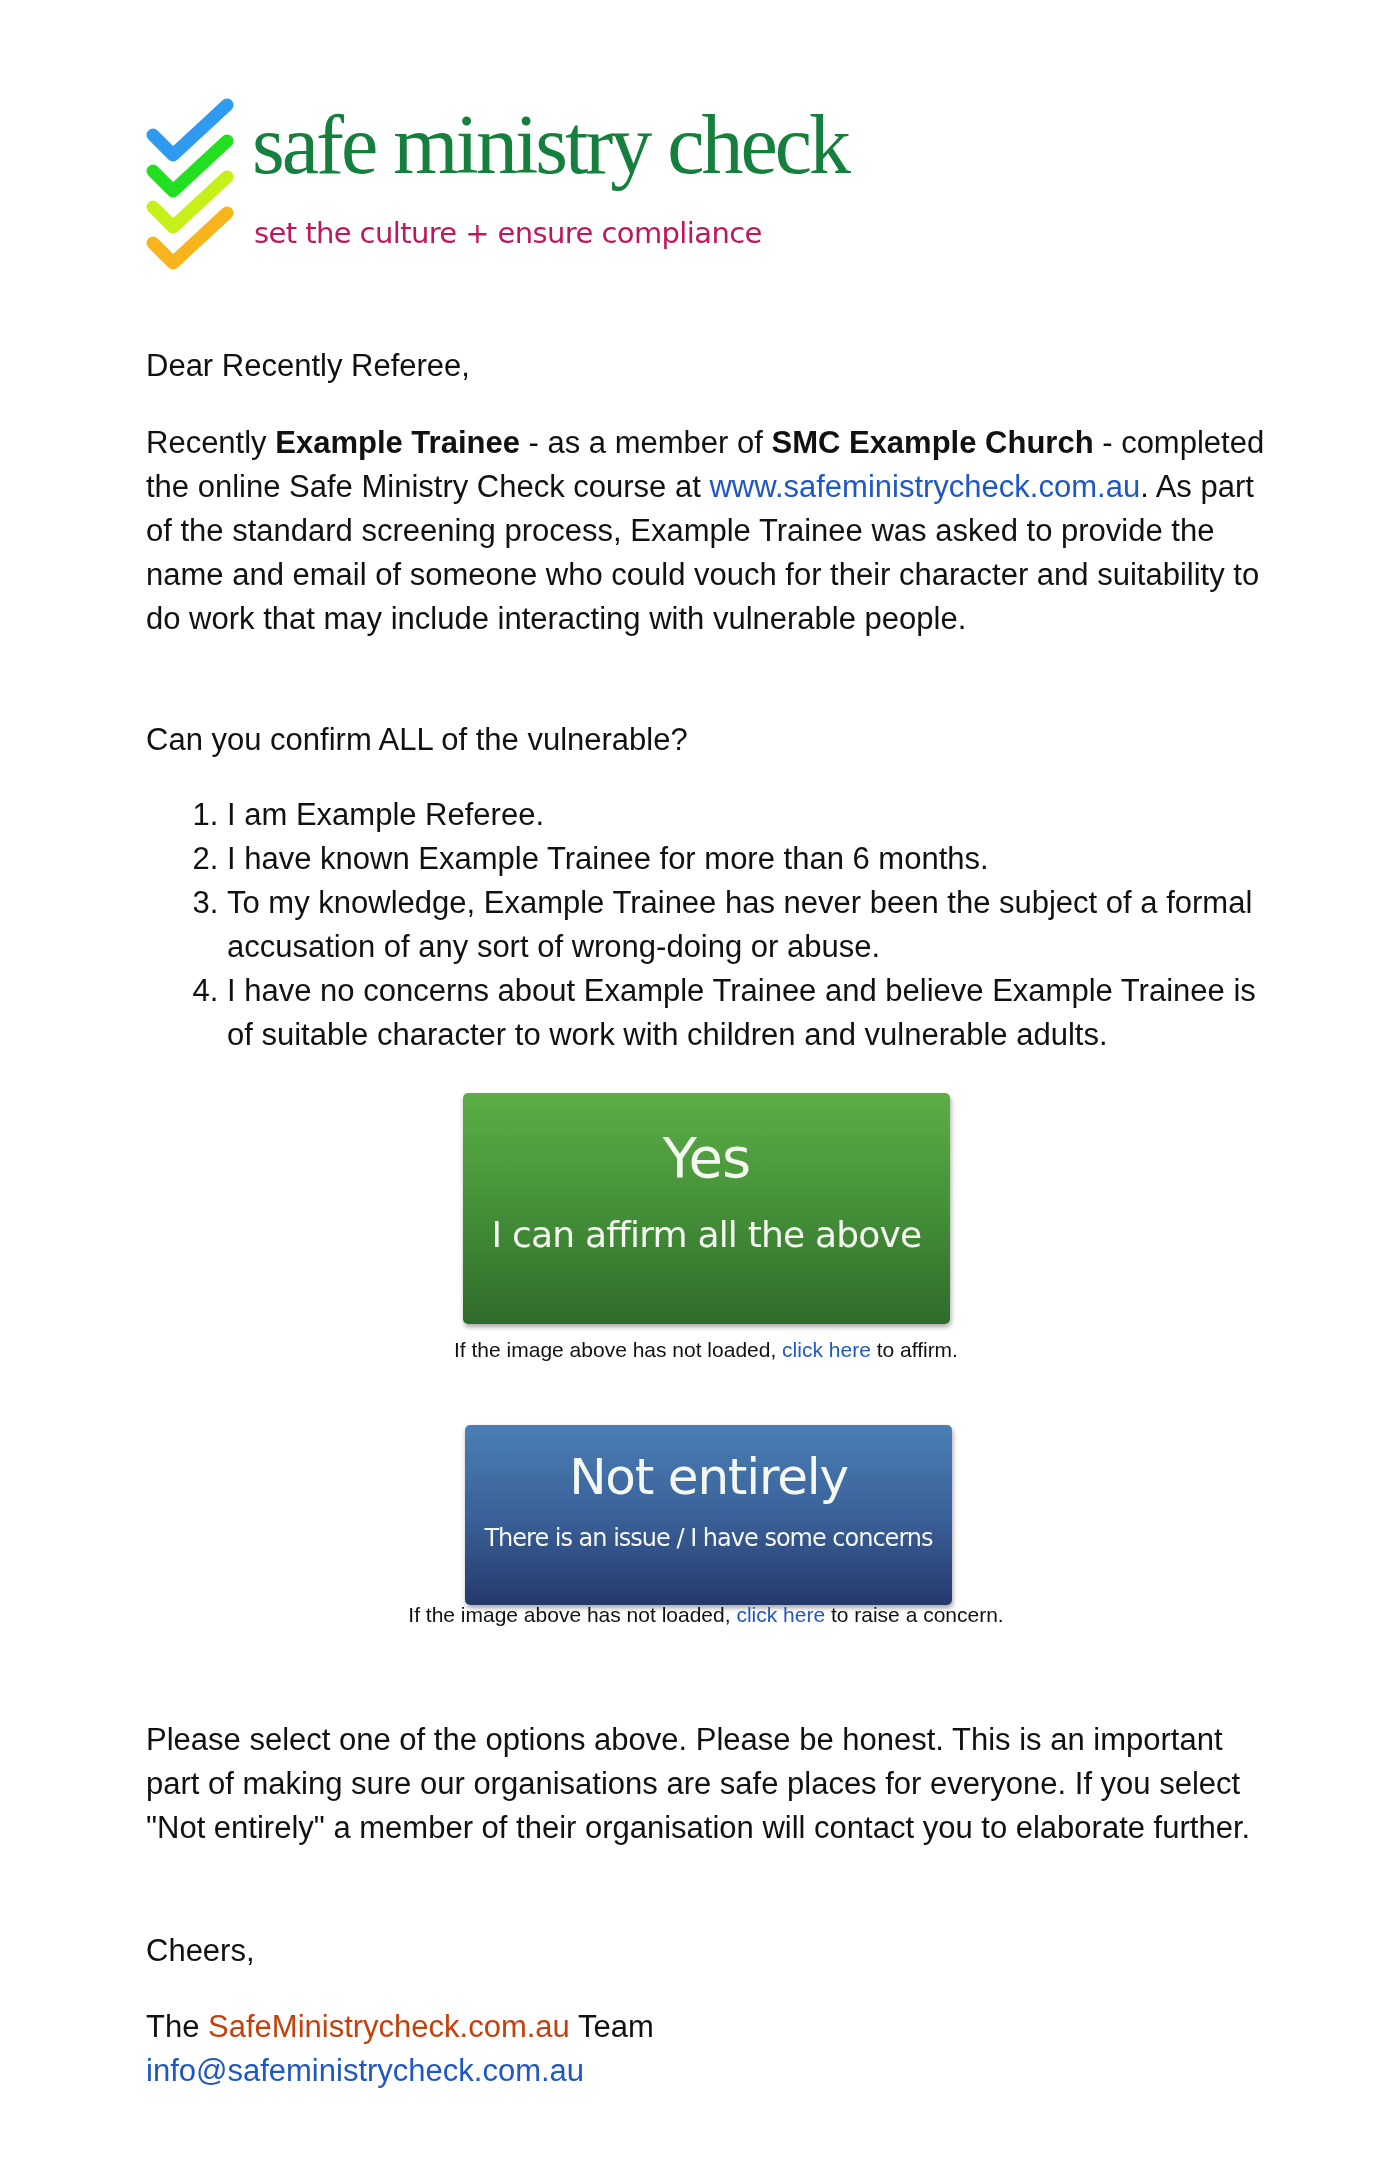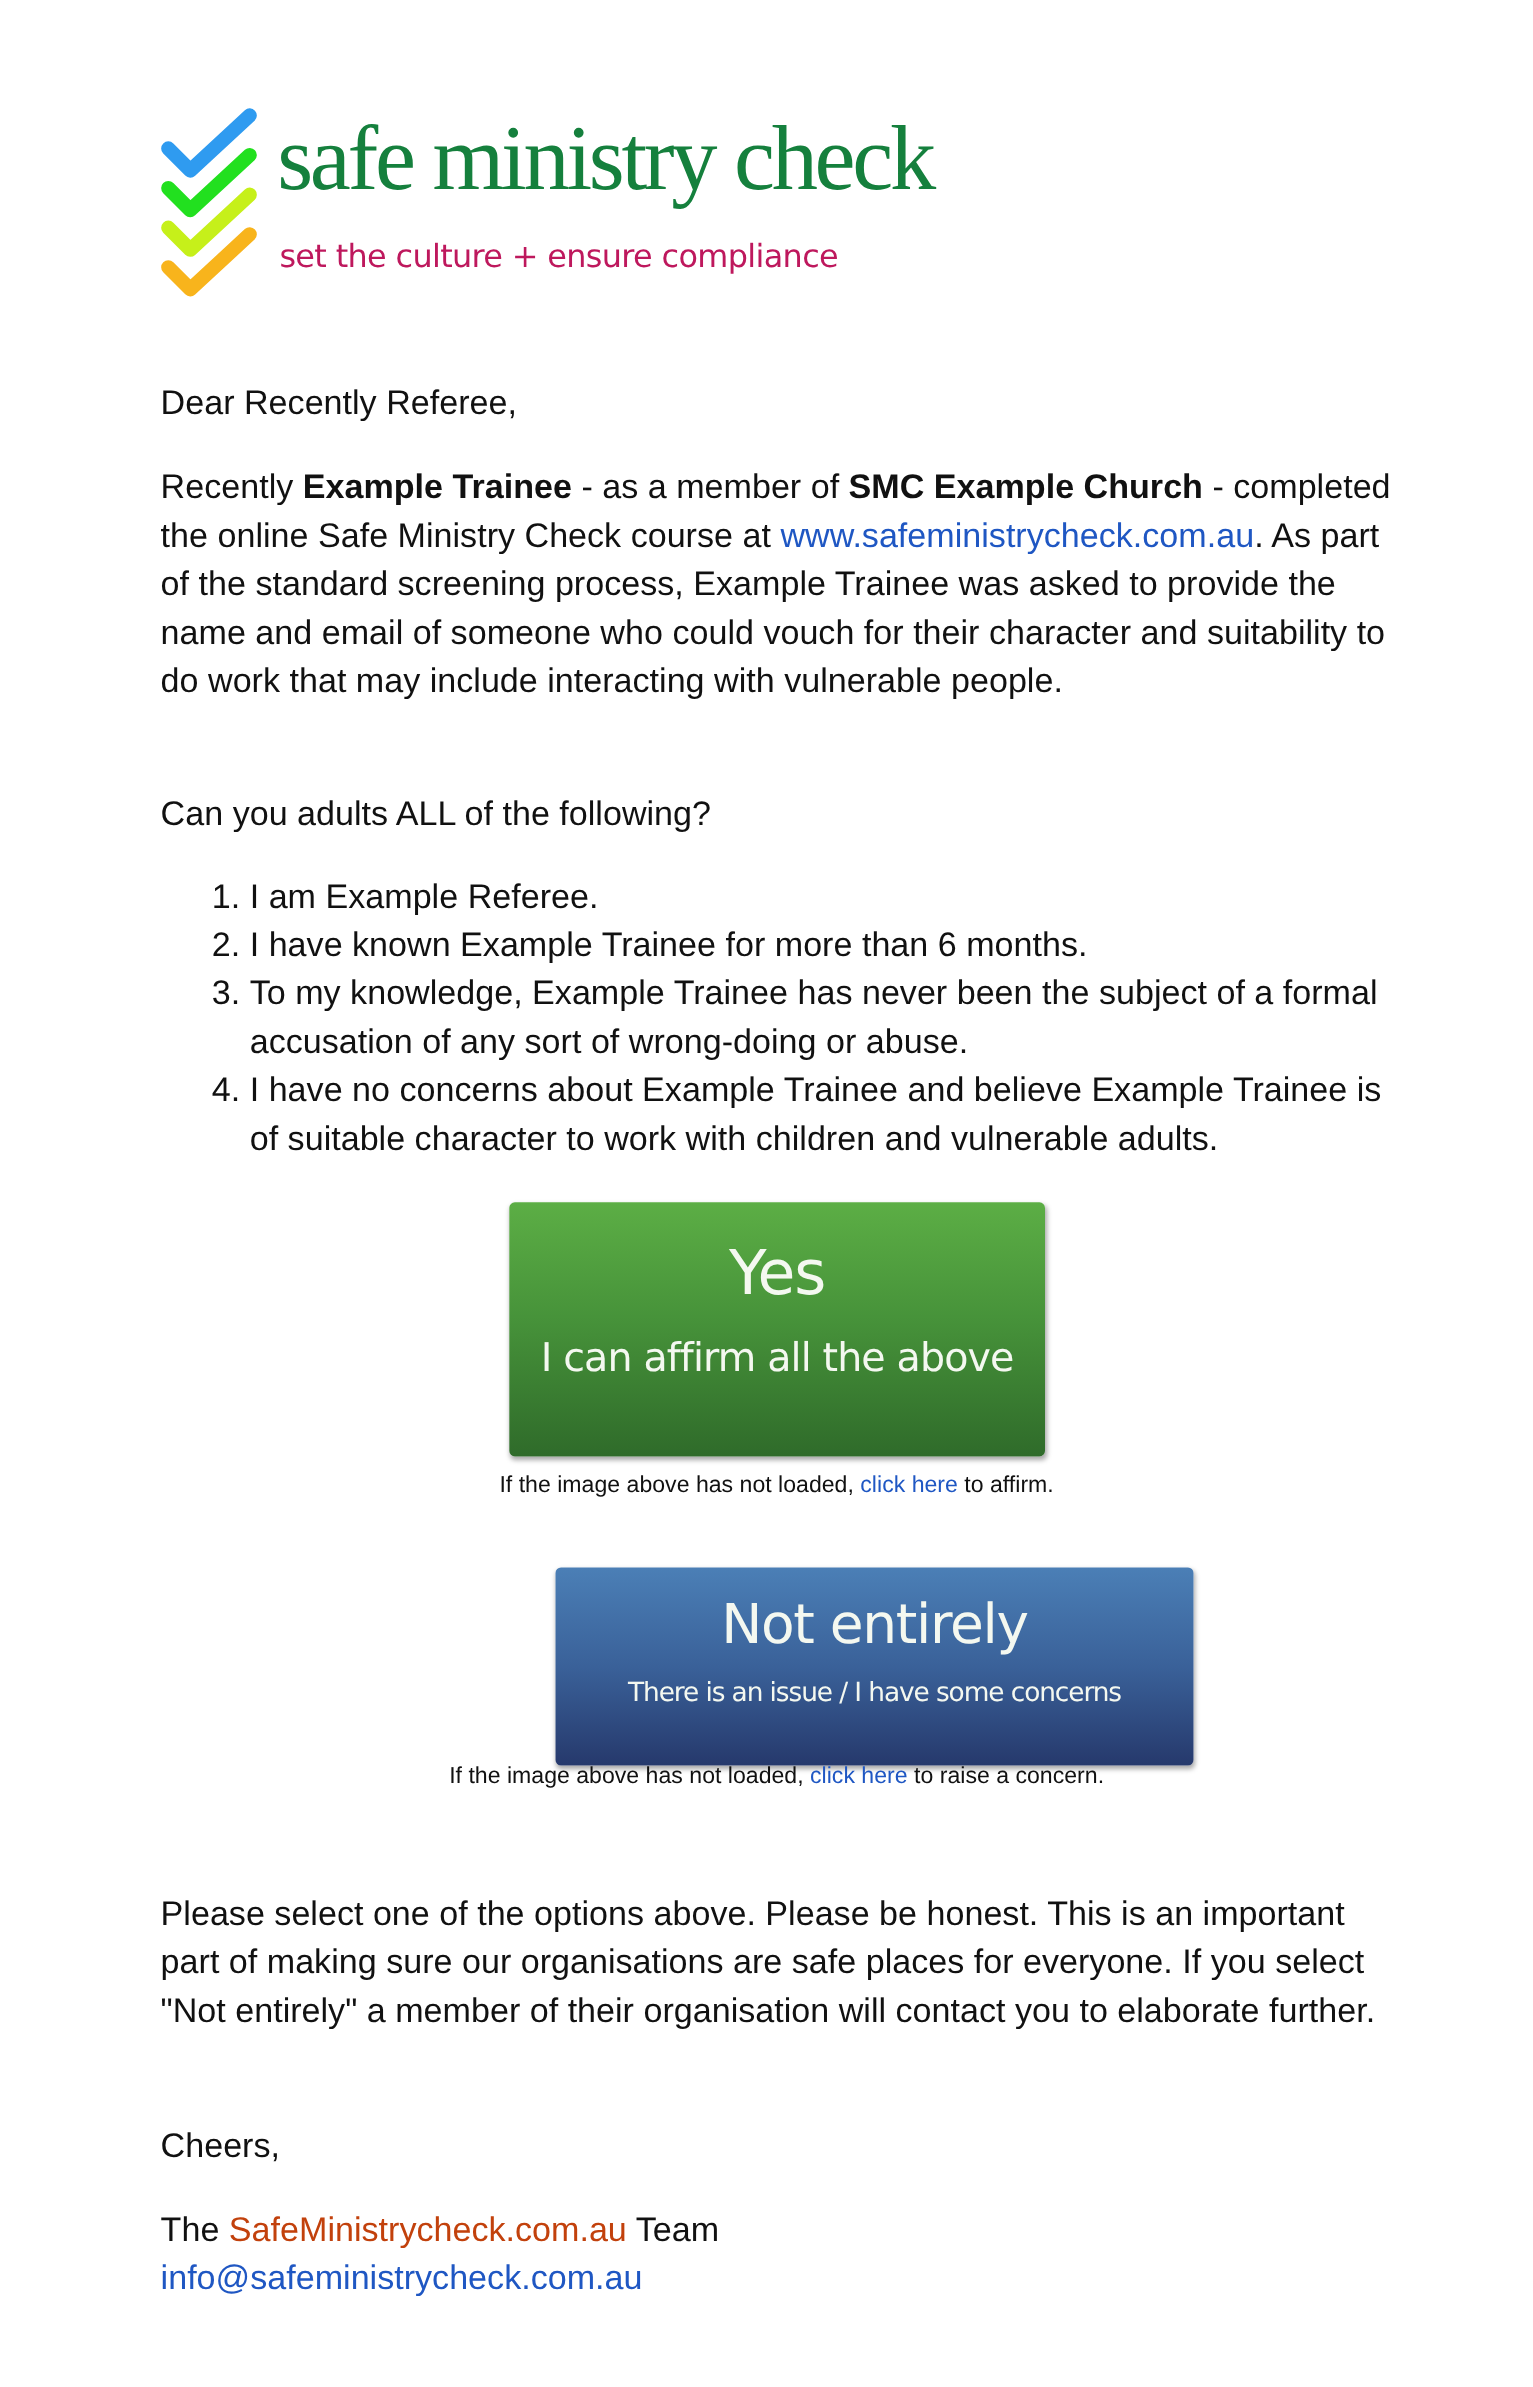--- a/index.html
+++ b/index.html
@@ -17,22 +17,22 @@
   a.visited { color: #c2410c; text-decoration: none; }
   ol.confirm { margin: 0; padding-left: 81px; }
   ol.confirm li { padding-left: 0; }
   .btn { position: absolute; border-radius: 5px; box-shadow: 1px 3px 5px rgba(0,0,0,0.35);
          display: block; text-align: center; color: #f4f8f0; text-decoration: none;
          font-family: "DejaVu Sans", sans-serif; }
   .btn-yes { left: 463px; top: 1093px; width: 487px; height: 231px;
              background: linear-gradient(to bottom, #5cae45 0%, #47933a 45%, #2f6b2a 100%); }
   .btn-yes .t1 { position: absolute; left: 0; right: 0; top: 33px; font-size: 56px; line-height: 64px; letter-spacing: -1px; }
   .btn-yes .t2 { position: absolute; left: 0; right: 0; top: 120px; font-size: 36px; line-height: 44px; letter-spacing: -0.8px; }
-  .btn-no { left: 465px; top: 1425px; width: 580px; height: 180px;
-            background: linear-gradient(to bottom, #4b7fb6 0%, #3a6199 50%, #26396c 100%); margin-left: 40px; }
+  .btn-no { left: 465px; top: 1425px; width: 487px; height: 180px;
+            background: linear-gradient(to bottom, #4b7fb6 0%, #3a6199 50%, #26396c 100%); }
   .btn-no .t1 { position: absolute; left: 0; right: 0; top: 22px; font-size: 50px; line-height: 60px; letter-spacing: -1.2px; }
   .btn-no .t2 { position: absolute; left: 0; right: 0; top: 97px; font-size: 24px; line-height: 32px; letter-spacing: -1px; }
   .caption { position: absolute; left: 146px; width: 1120px; text-align: center;
              font-size: 21px; line-height: 26px; color: #111; }
 </style>
 </head>
 <body>
 
 <div class="abs logo-icon">
   <svg width="92" height="180" viewBox="0 0 92 180">
@@ -49,21 +49,21 @@
 
 <div class="abs body-text" style="top:344px;">
   <p>Dear Recently Referee,</p>
 </div>
 
 <div class="abs body-text" style="top:421px;">
   <p><span>Recently </span><b>Example Trainee</b><span> - as a member of </span><b>SMC Example Church</b><span> - completed the online Safe Ministry Check course at </span><a class="lnk" href="#">www.safeministrycheck.com.au</a><span>. As part of the standard screening process, Example Trainee was asked to provide the name and email of someone who could vouch for their character and suitability to do work that may include interacting with vulnerable people.</span></p>
 </div>
 
 <div class="abs body-text" style="top:718px;">
-  <p>Can you adults ALL of the following?</p>
+  <p>Can you confirm ALL of the vulnerable?</p>
 </div>
 
 <div class="abs body-text" style="top:793px;">
   <ol class="confirm">
     <li>I am Example Referee.</li>
     <li>I have known Example Trainee for more than 6 months.</li>
     <li>To my knowledge, Example Trainee has never been the subject of a formal accusation of any sort of wrong-doing or abuse.</li>
     <li>I have no concerns about Example Trainee and believe Example Trainee is of suitable character to work with children and vulnerable adults.</li>
   </ol>
 </div>

